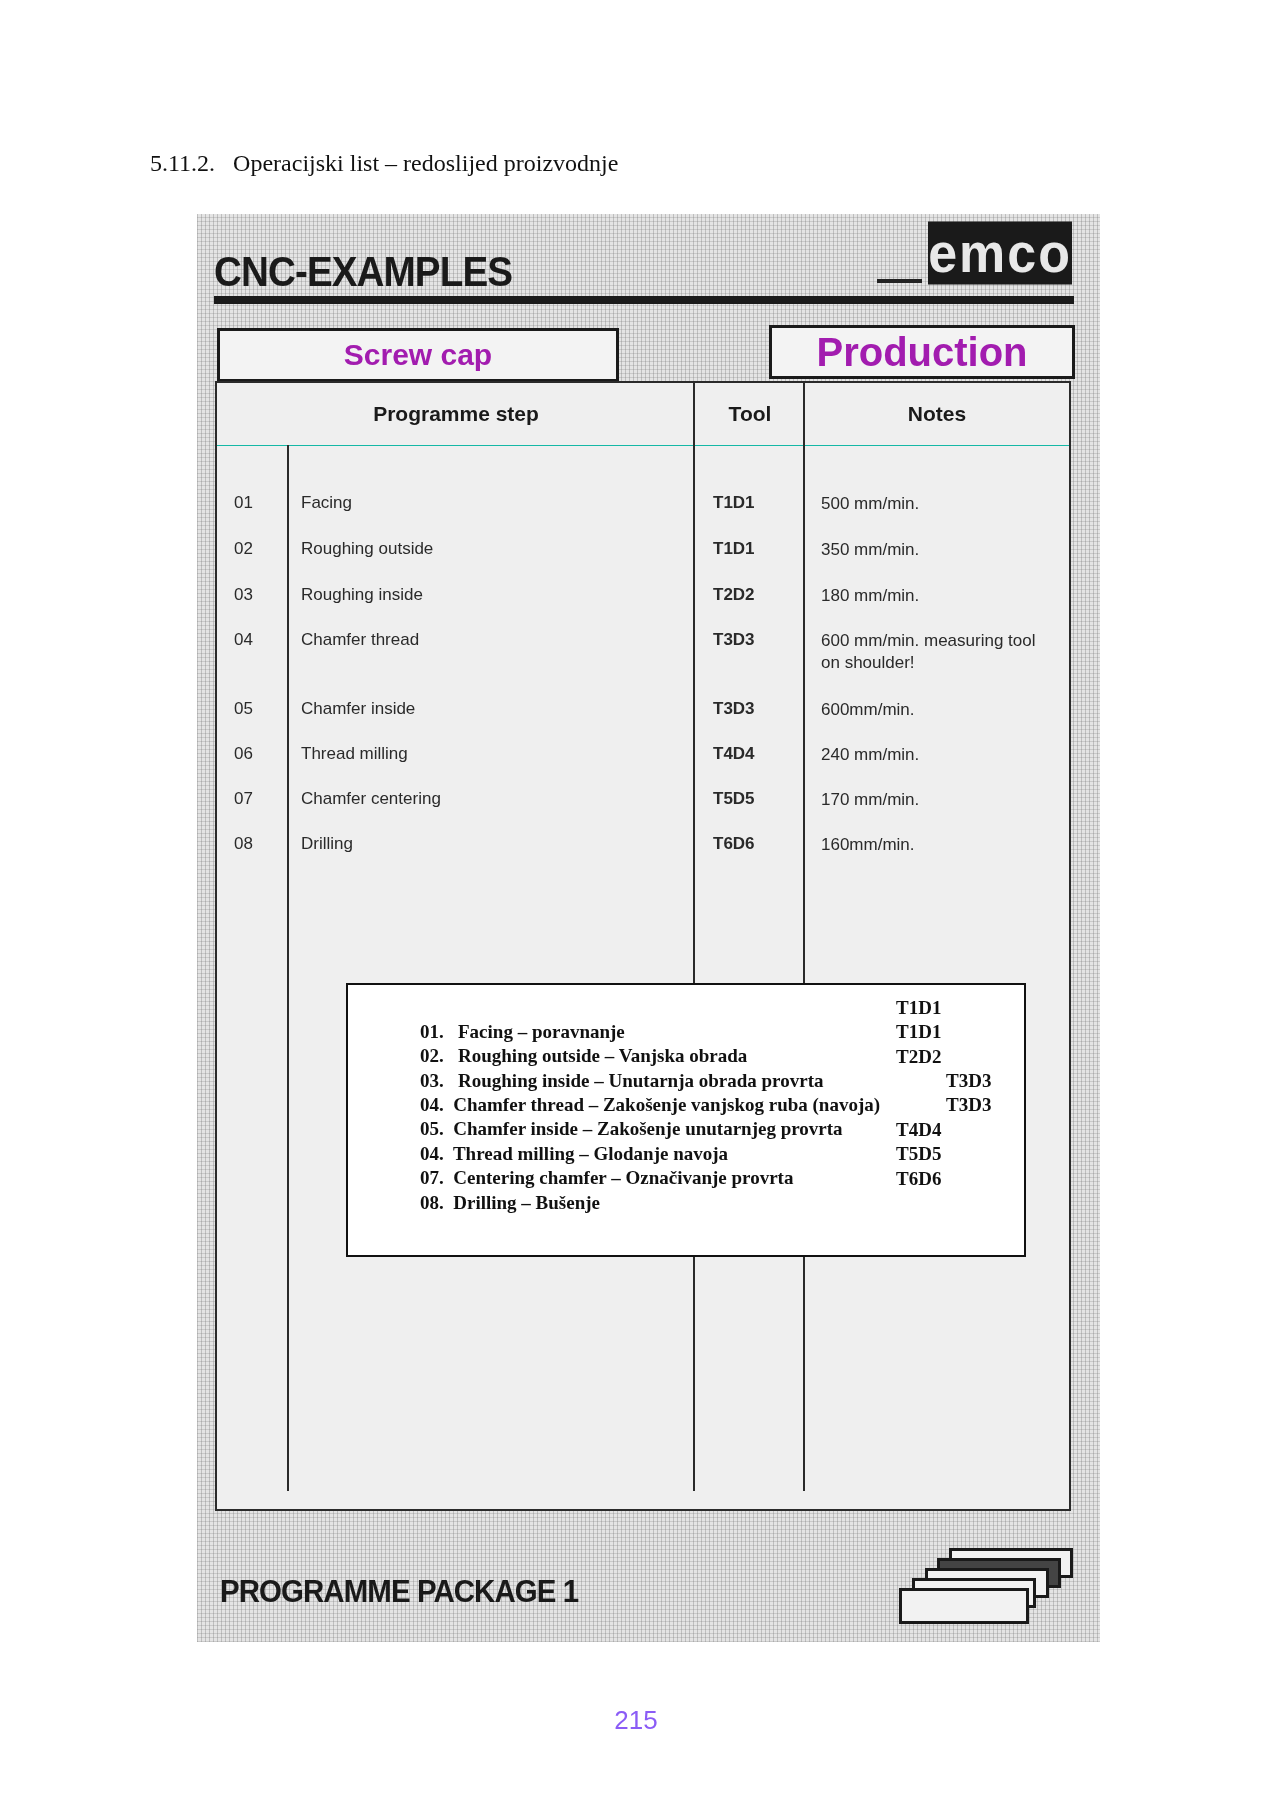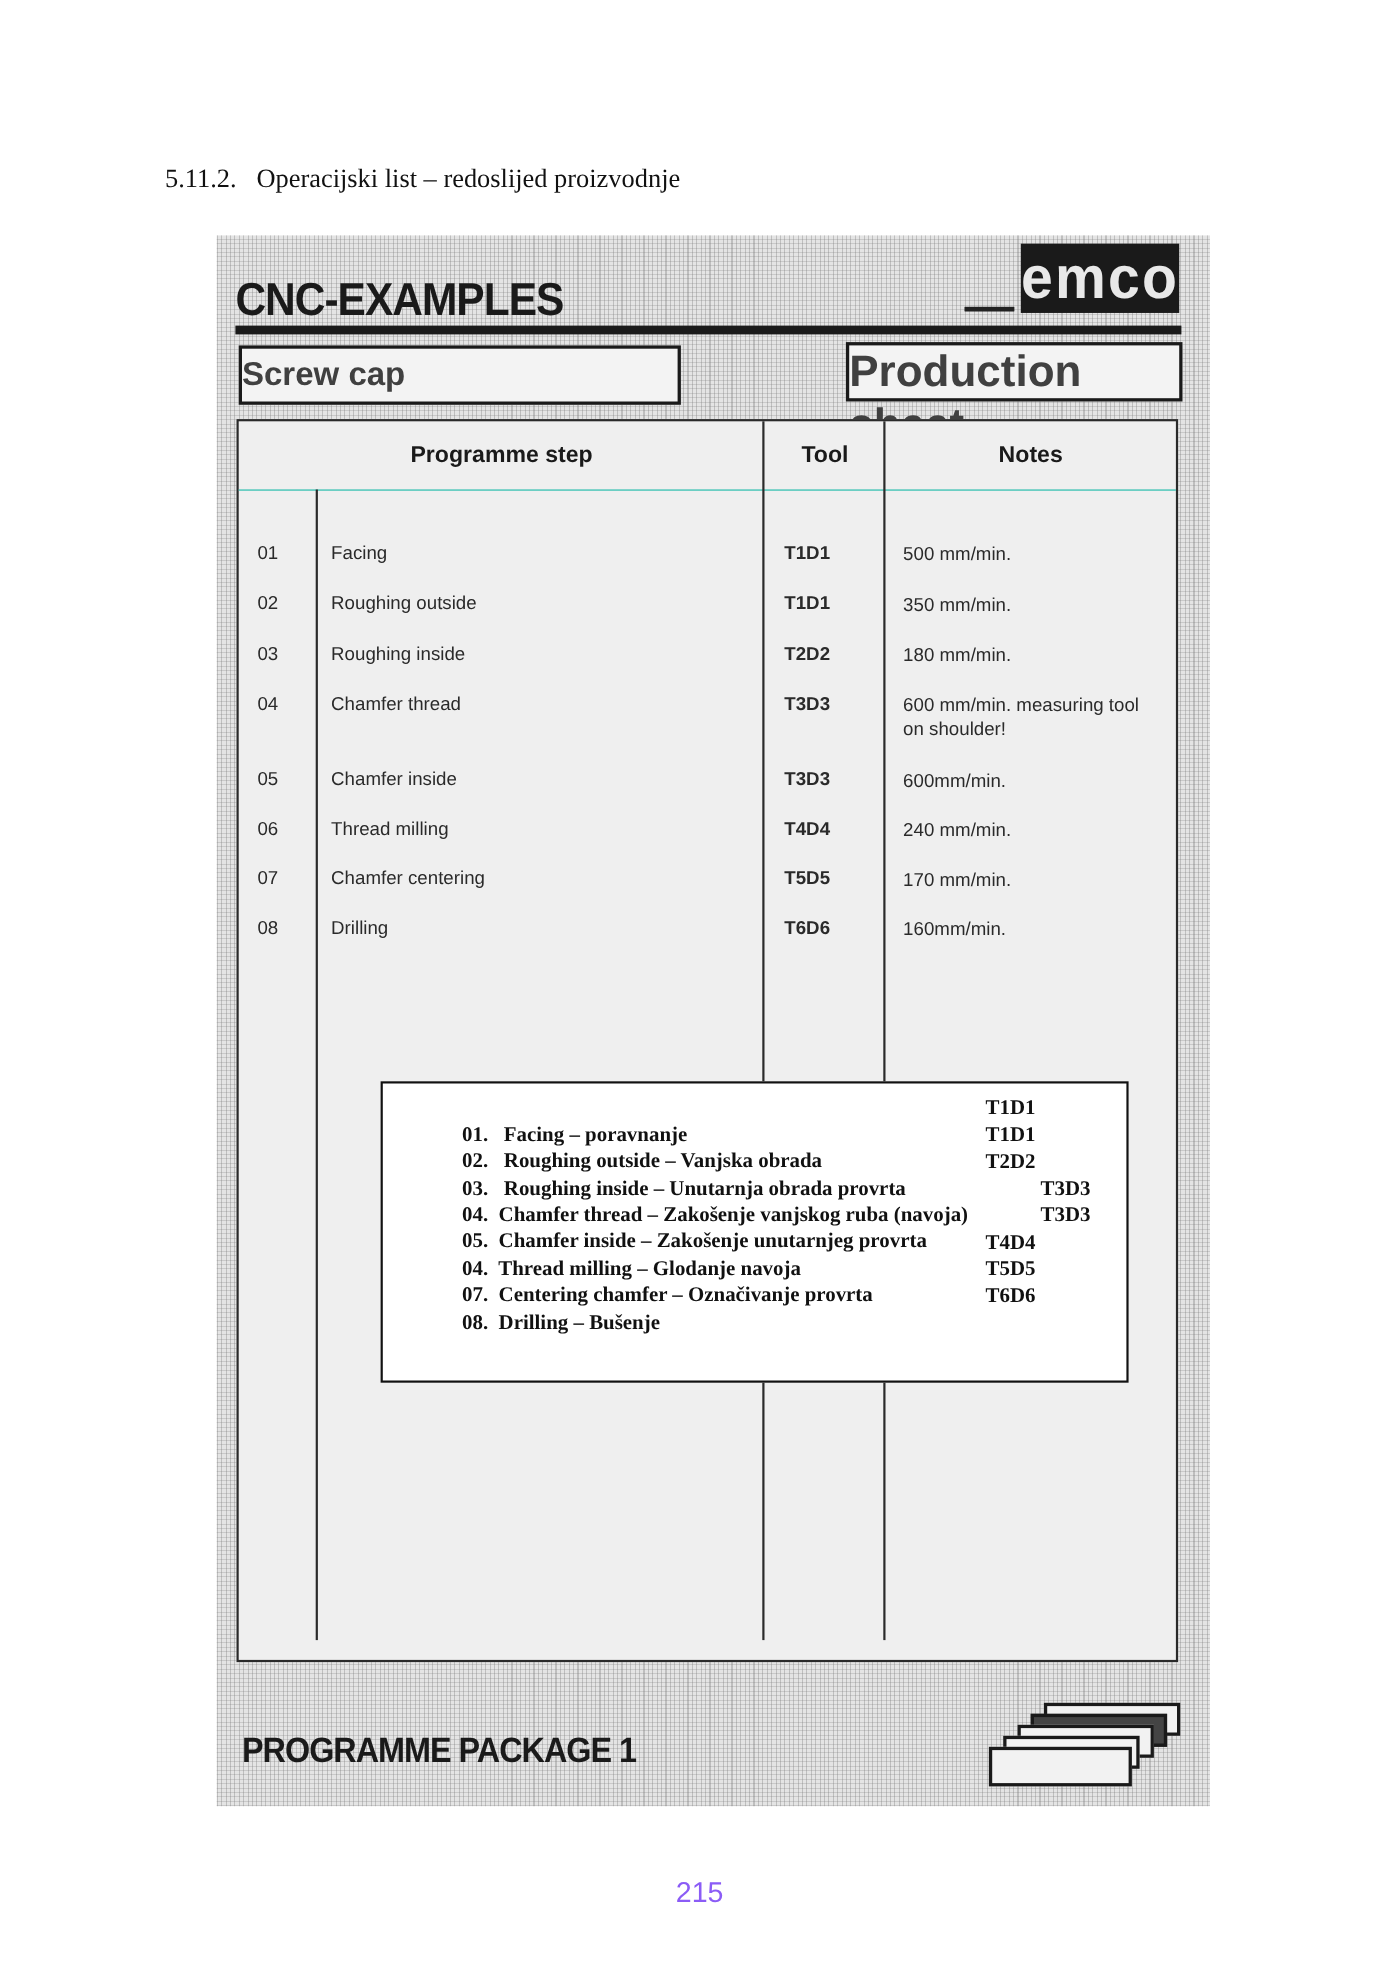--- a/index.html
+++ b/index.html
@@ -41,21 +41,21 @@
     .logo-text {
       flex: 1; background: #1a1a1a; color: #e8e8e8; font-weight: bold;
       font-size: 52px; line-height: 60px; text-align: center; letter-spacing: 2px;
       transform: scaleY(1.05);
     }
     .rule {
       position: absolute; left: 17px; top: 82px; width: 860px; height: 8px; background: #1a1a1a;
     }
     .box-title {
       position: absolute; background: #f3f3f3; border: 3px solid #1a1a1a;
-      font-weight: bold; color: #404040; text-align: left;
+      font-weight: bold; color: #a21caf; text-align: center; margin-top: 14px;
     }
     .box-screw { left: 20px; top: 100px; width: 396px; height: 48px; font-size: 30px; line-height: 48px; }
     .box-prod { left: 572px; top: 97px; width: 300px; height: 48px; font-size: 40px; line-height: 48px; }
     .sheet {
       position: absolute; left: 18px; top: 167px; width: 852px; height: 1126px;
       background: #efefef; border: 2px solid #2a2a2a;
     }
     .sheet-header {
       position: absolute; left: 0; top: 0; width: 852px; height: 62px;
       border-bottom: 1px solid #14b8a6;

